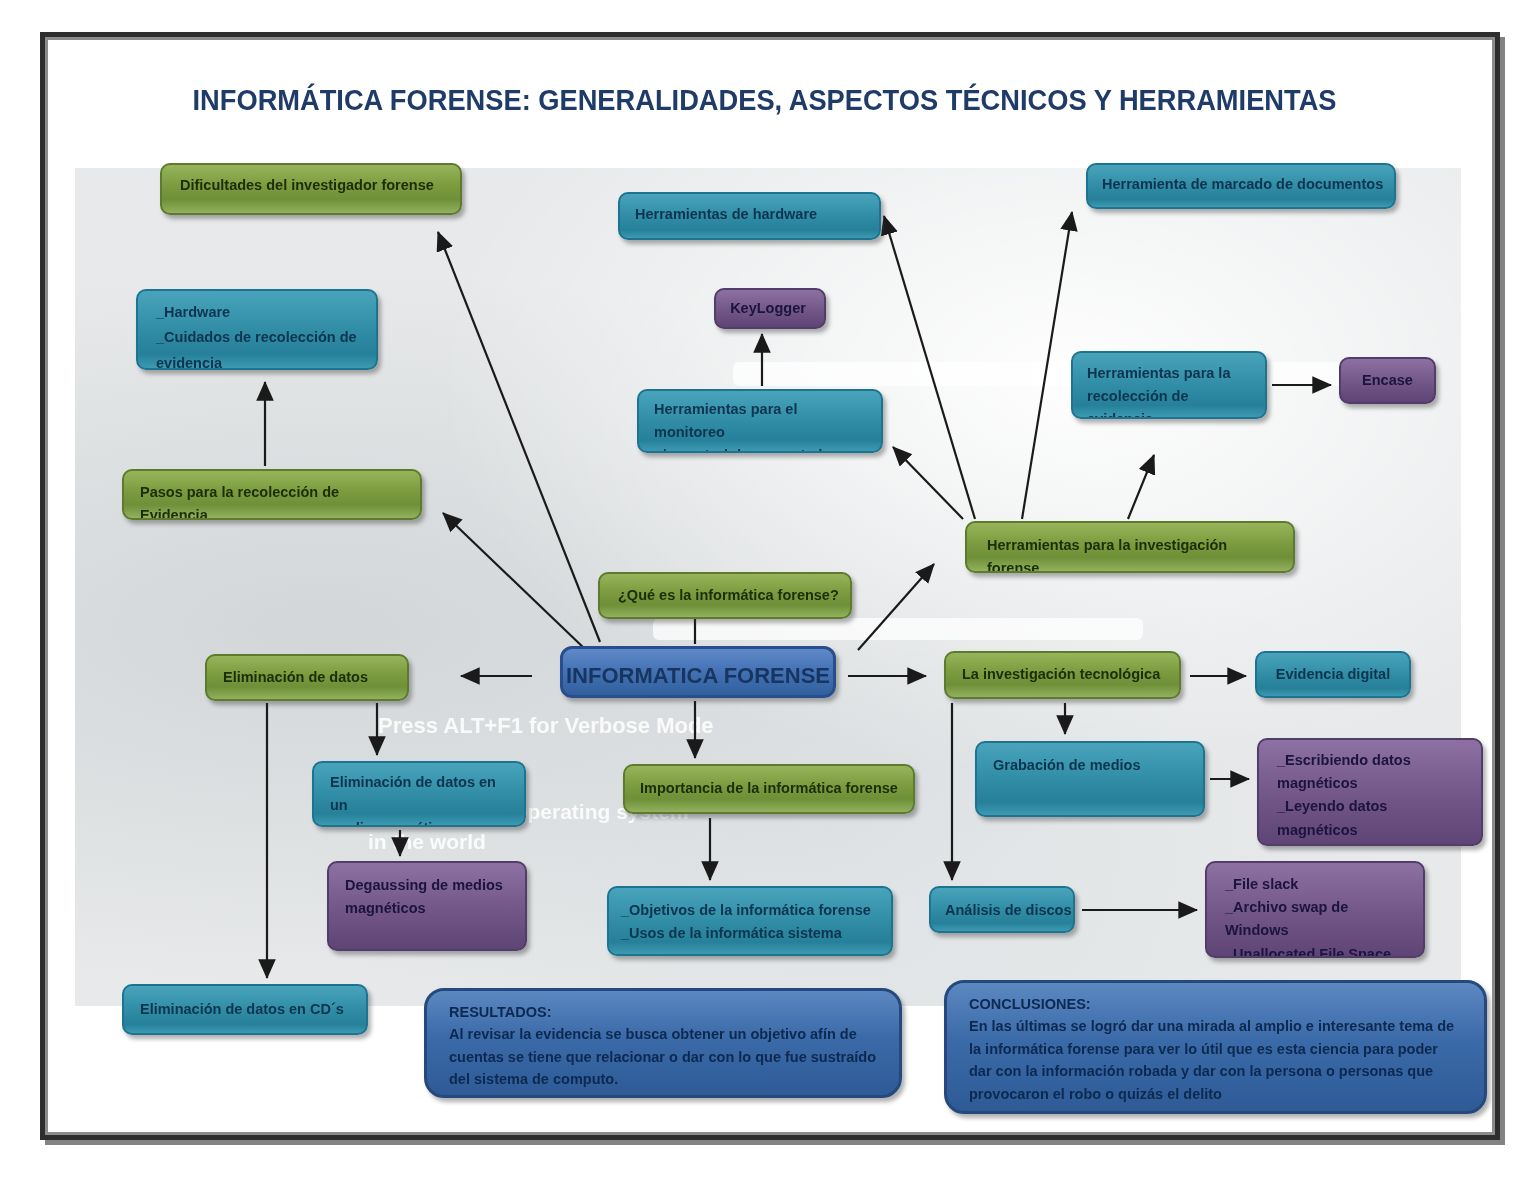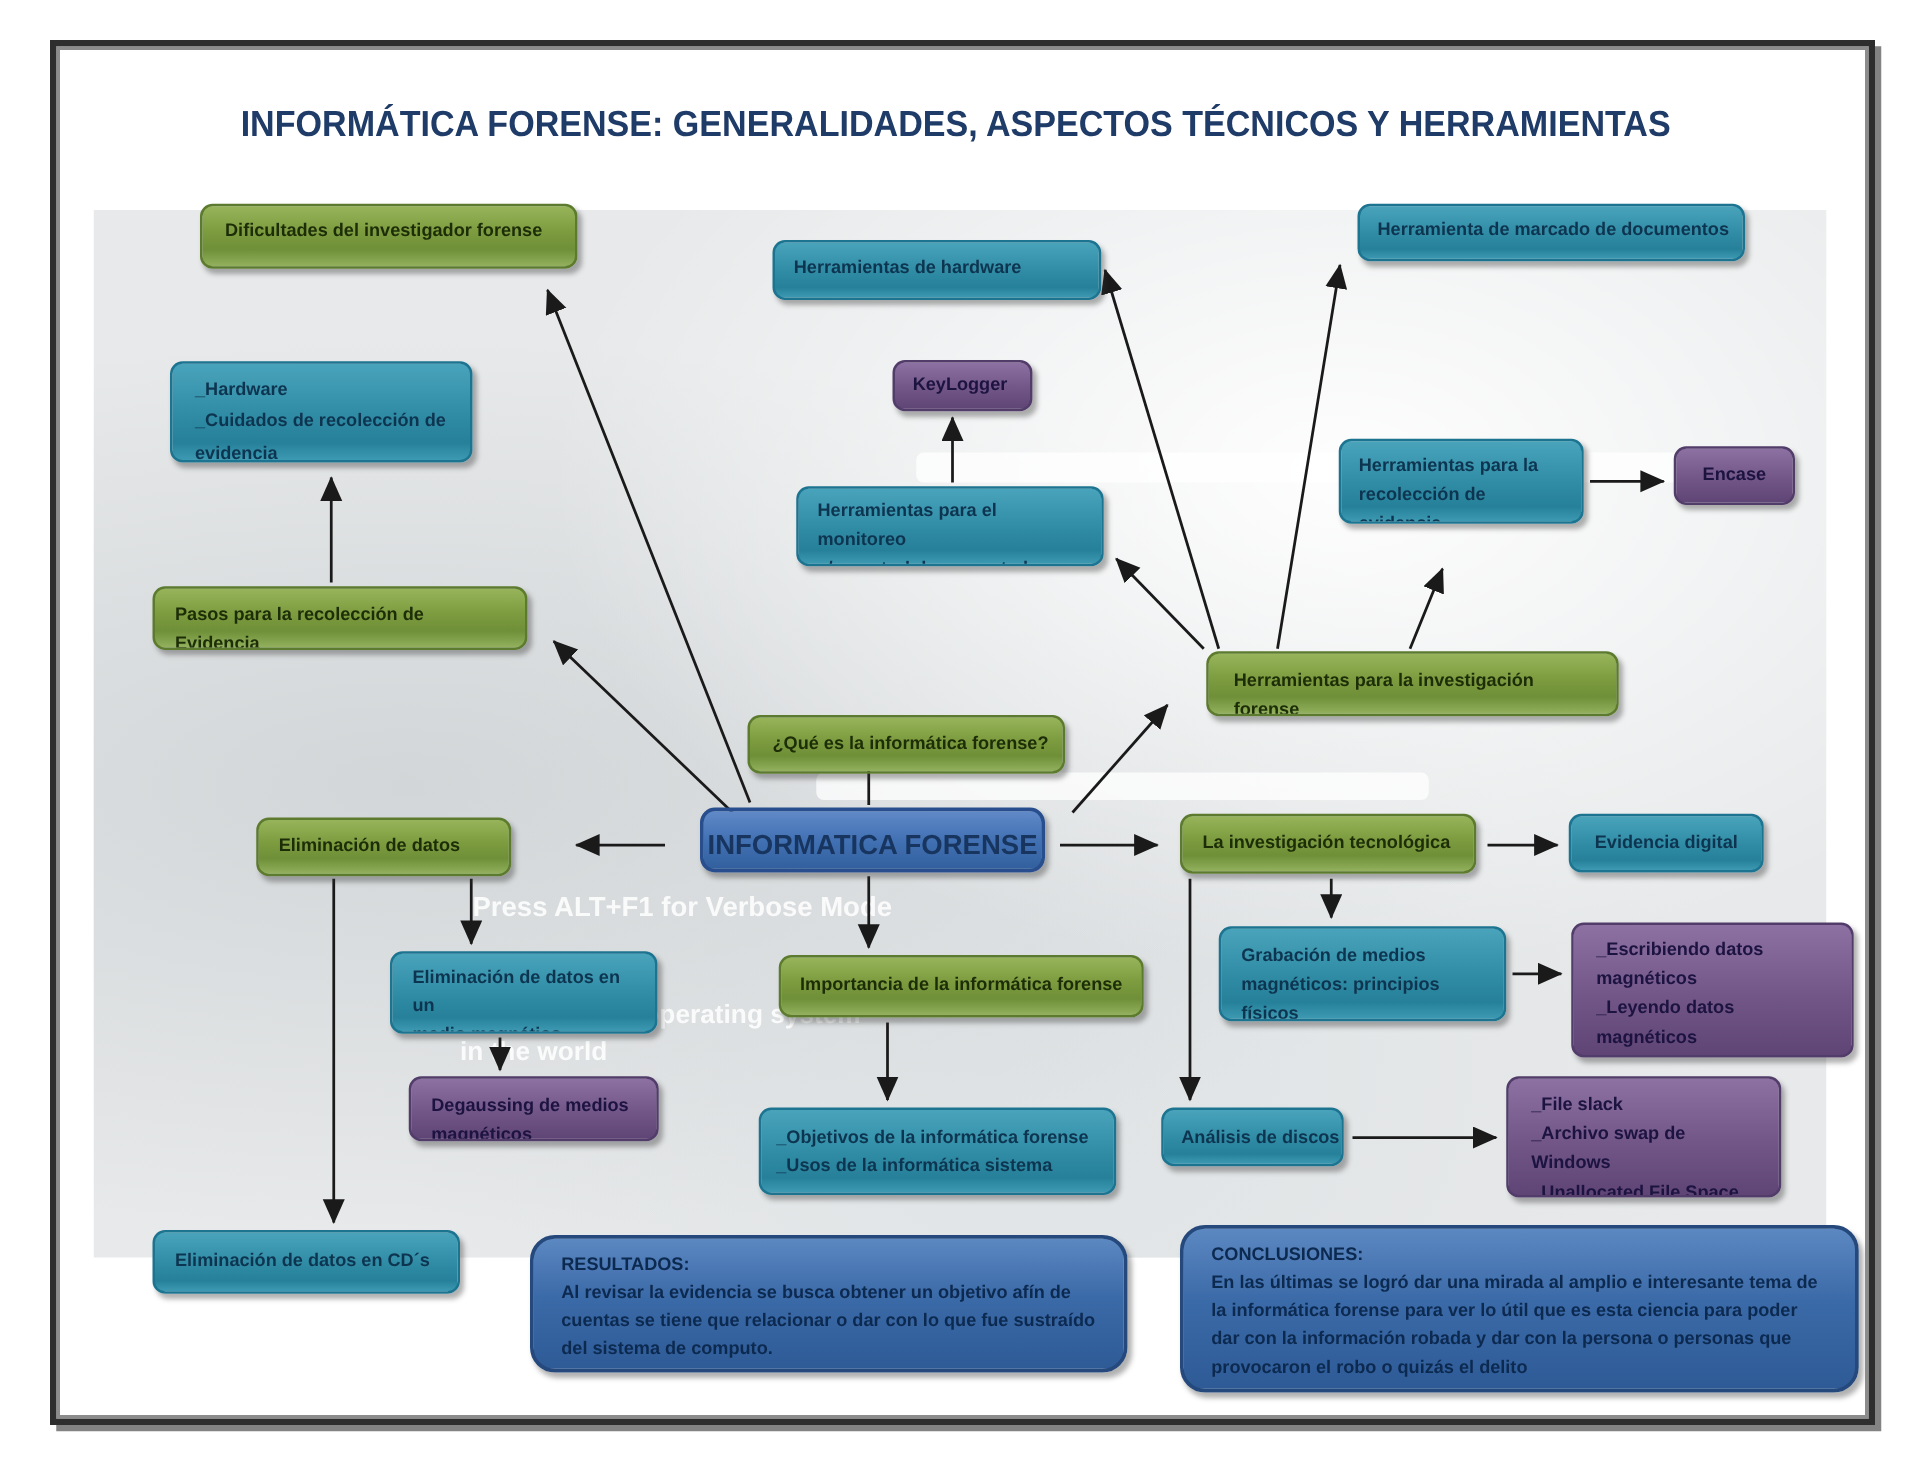--- a/index.html
+++ b/index.html
@@ -102,21 +102,21 @@
 
   <div class="node green" style="left:205px;top:654px;width:204px;height:47px;padding:10px 10px 0 16px;">
     <span>Eliminación de datos</span>
   </div>
 
   <div class="node teal" style="left:312px;top:761px;width:214px;height:66px;padding:8px 10px 0 16px;">
     <span class="ln">Eliminación de datos en un</span>
     <span class="ln">medio magnético</span>
   </div>
 
-  <div class="node purple" style="left:327px;top:861px;width:200px;height:52px;padding:11px 10px 0 16px;">
+  <div class="node purple" style="left:327px;top:861px;width:200px;height:90px;padding:11px 10px 0 16px;">
     <span class="ln">Degaussing de medios</span>
     <span class="ln">magnéticos</span>
   </div>
 
   <div class="node teal" style="left:122px;top:984px;width:246px;height:51px;padding:12px 10px 0 16px;">
     <span>Eliminación de datos en CD´s</span>
   </div>
 
   <div class="node teal" style="left:618px;top:192px;width:263px;height:48px;padding:9px 10px 0 15px;">
     <span>Herramientas de hardware</span>
@@ -168,21 +168,20 @@
   <div class="node green" style="left:944px;top:651px;width:237px;height:48px;padding:10px 10px 0 16px;">
     <span>La investigación tecnológica</span>
   </div>
 
   <div class="node teal" style="left:1255px;top:651px;width:156px;height:47px;padding:10px 0 0 0;text-align:center;">
     <span>Evidencia digital</span>
   </div>
 
   <div class="node teal" style="left:975px;top:741px;width:230px;height:76px;padding:11px 10px 0 16px;">
     <span class="ln">Grabación  de medios</span>
-    <span class="ln">magnéticos: principios físicos</span>
   </div>
 
   <div class="node purple" style="left:1257px;top:738px;width:226px;height:108px;padding:9px 10px 0 18px;">
     <span class="ln">_Escribiendo datos</span>
     <span class="ln">magnéticos</span>
     <span class="ln">_Leyendo datos magnéticos</span>
   </div>
 
   <div class="node teal" style="left:929px;top:886px;width:146px;height:47px;padding:11px 0 0 14px;">
     <span>Análisis de discos</span>

